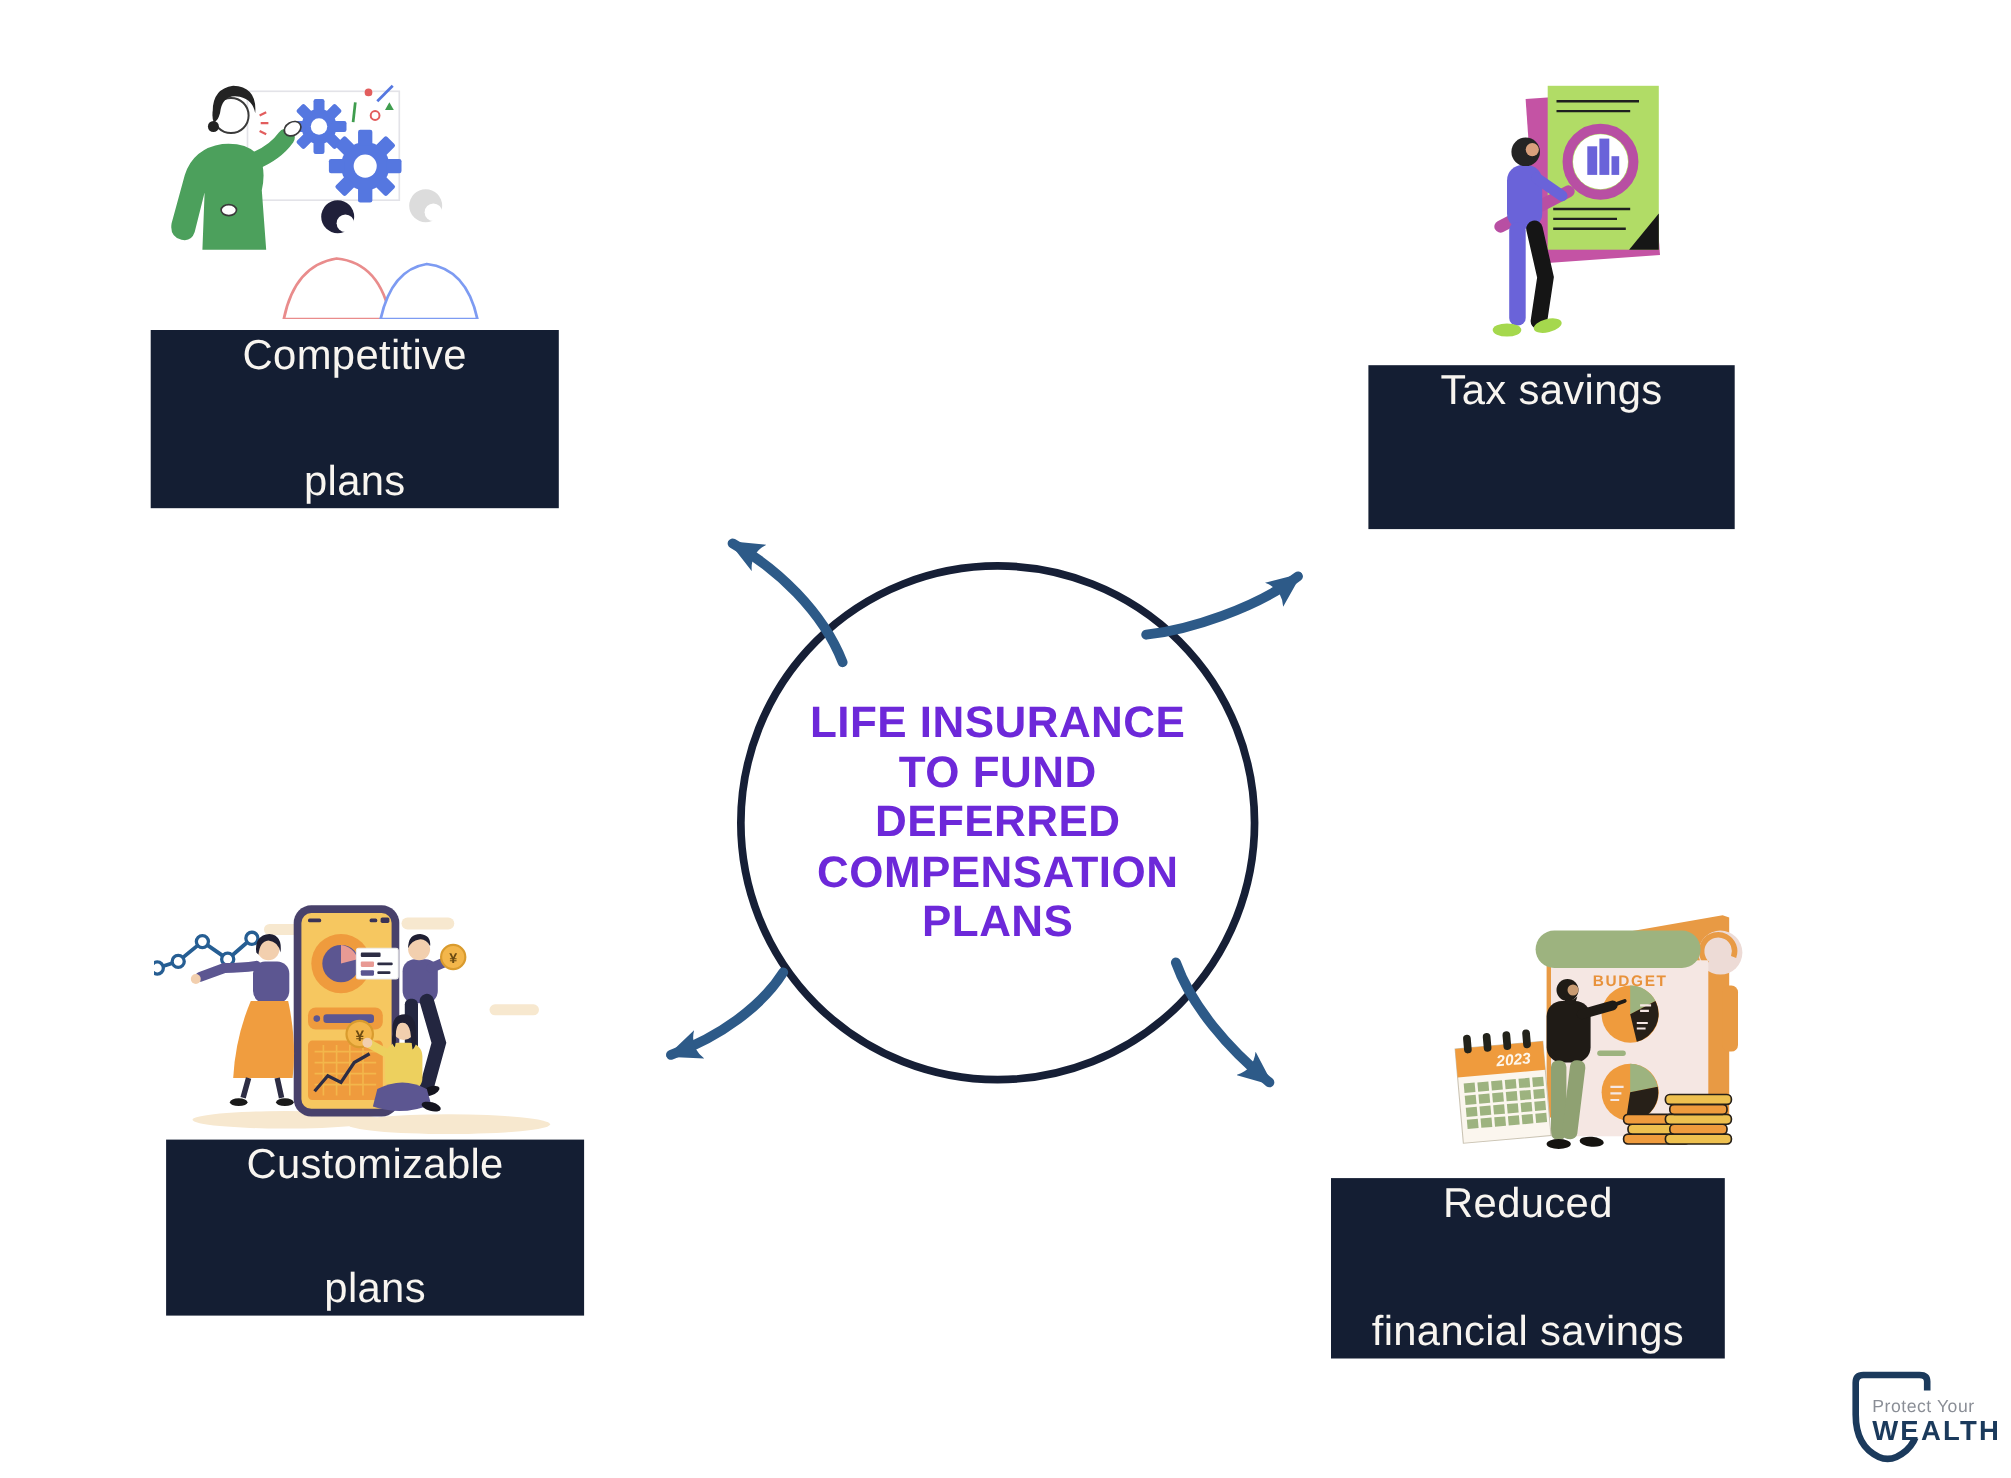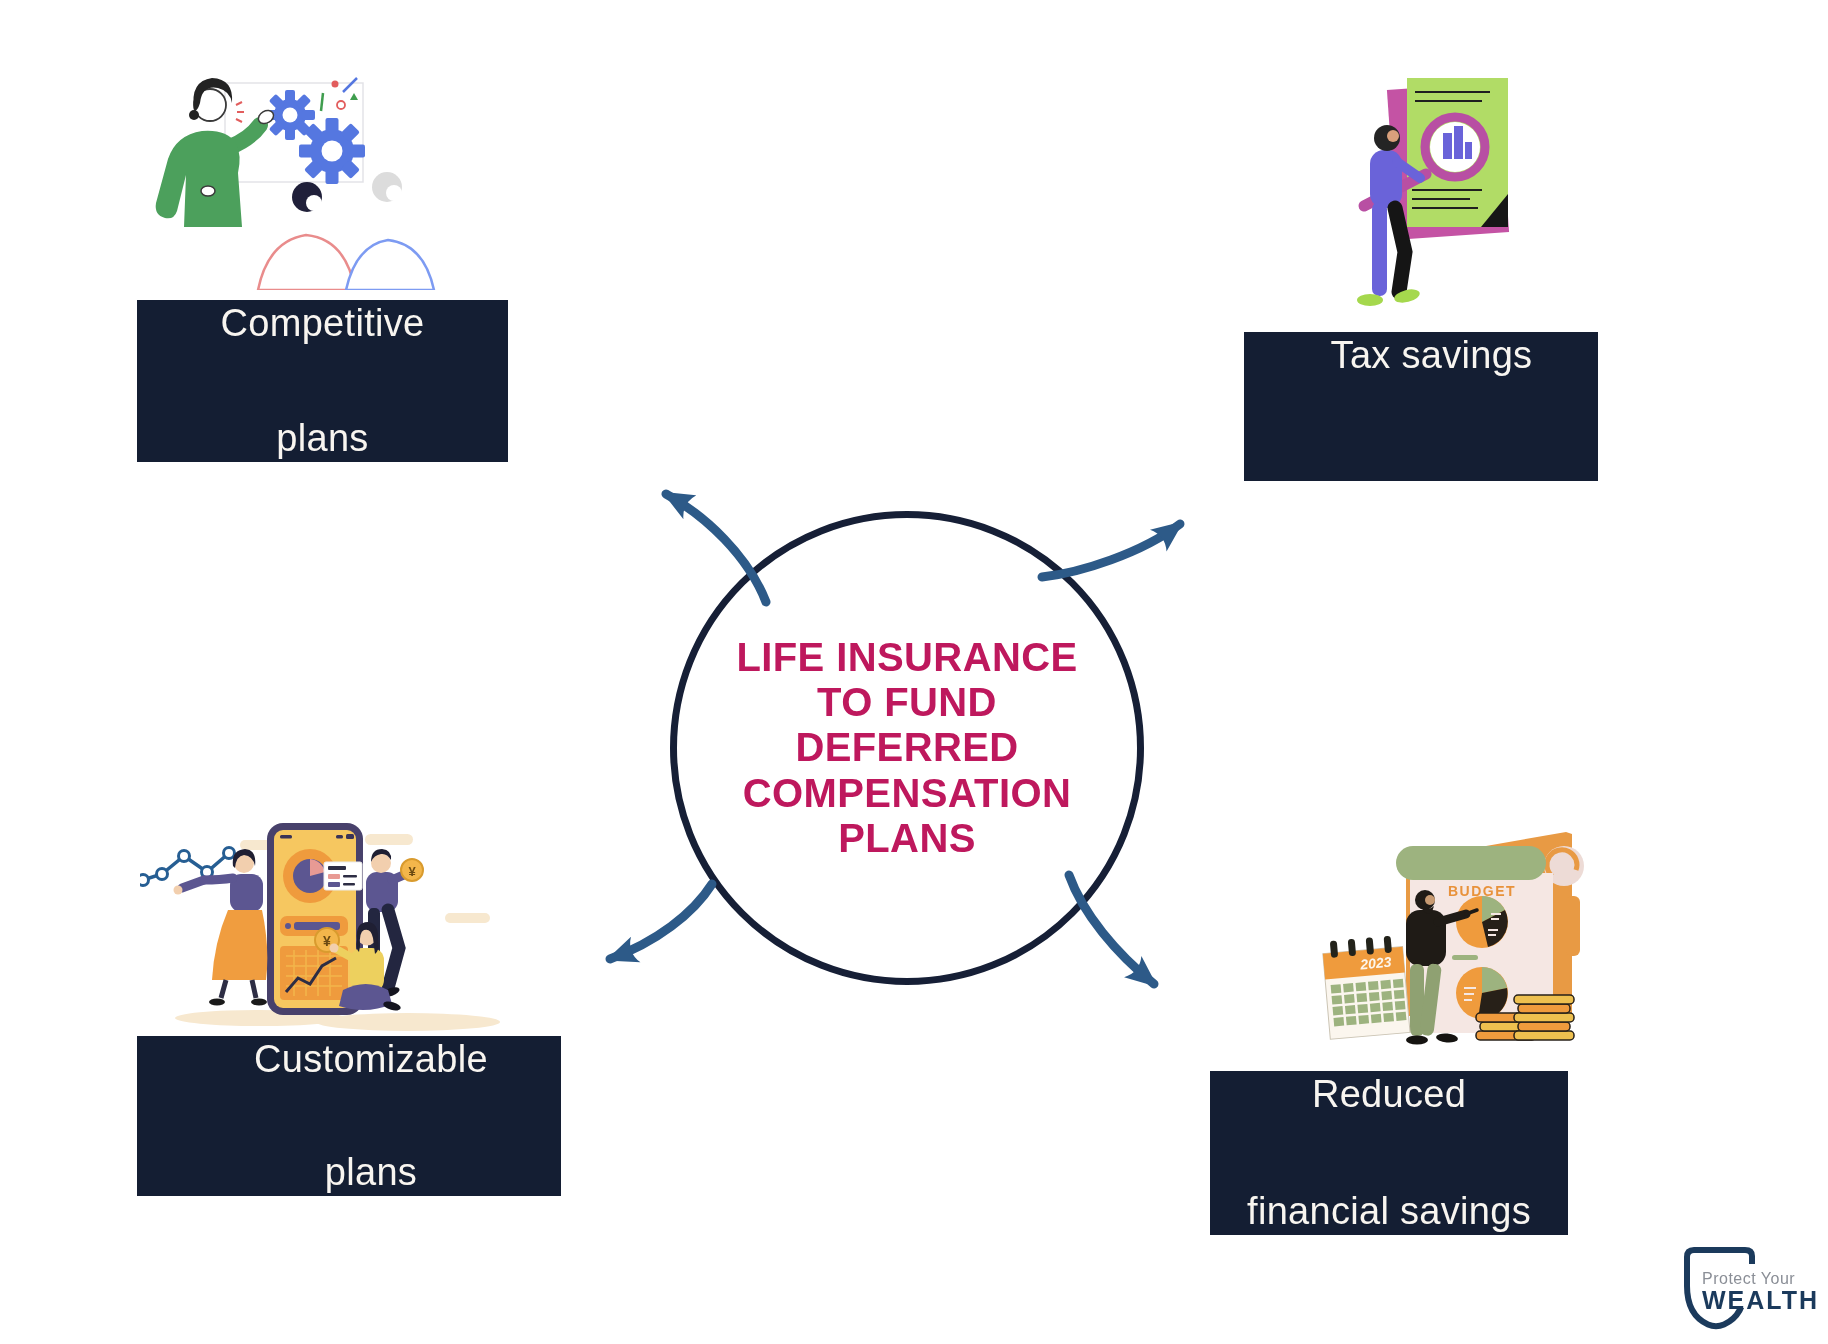--- a/index.html
+++ b/index.html
@@ -13,21 +13,21 @@
     display:flex;flex-direction:column;align-items:center;justify-content:space-between;
     text-align:center;font-size:38px;line-height:1.24;font-weight:400;letter-spacing:.3px;
   }
   .benefit-line{display:block;}
   .center-circle{
     position:absolute;z-index:2;left:670px;top:511px;width:474px;height:474px;
     border:7px solid #161f36;border-radius:50%;box-sizing:border-box;
     display:flex;align-items:center;justify-content:center;
   }
   .center-title{
-    text-align:center;font-size:40px;font-weight:700;color:#be185d;
+    text-align:center;font-size:40px;font-weight:700;color:#6d28d9;
     line-height:1.13;letter-spacing:.4px;width:100%;
   }
   .arrows-overlay{position:absolute;left:0;top:0;z-index:4;pointer-events:none;}
   .logo{position:absolute;left:1660px;top:1238px;z-index:3;}
 </style>
 </head>
 <body>
 
 <div class="canvas">
 
@@ -297,26 +297,26 @@
       <rect x="200" y="186" width="52" height="9" rx="4" fill="#ef9b3d"></rect>
       <rect x="196" y="177" width="60" height="9" rx="4" fill="#eec04f"></rect>
     </g>
   </svg>
 
   <div class="benefit-box" style="left:137px;top:300px;width:371px;height:162px;">
     <span class="benefit-line">Competitive</span>
     <span class="benefit-line">plans</span>
   </div>
 
-  <div class="benefit-box" style="left:1244px;top:332px;width:333px;height:149px;padding-left:21px;">
+  <div class="benefit-box" style="left:1244px;top:332px;width:333px;height:149px;">
     <span class="benefit-line">Tax savings</span>
     <span class="benefit-line"></span>
   </div>
 
-  <div class="benefit-box" style="left:137px;top:1036px;width:380px;height:160px;padding-left:44px;">
+  <div class="benefit-box" style="left:151px;top:1036px;width:380px;height:160px;">
     <span class="benefit-line">Customizable</span>
     <span class="benefit-line">plans</span>
   </div>
 
   <div class="benefit-box" style="left:1210px;top:1071px;width:358px;height:164px;">
     <span class="benefit-line">Reduced</span>
     <span class="benefit-line">financial savings</span>
   </div>
 
   <div class="center-circle">

